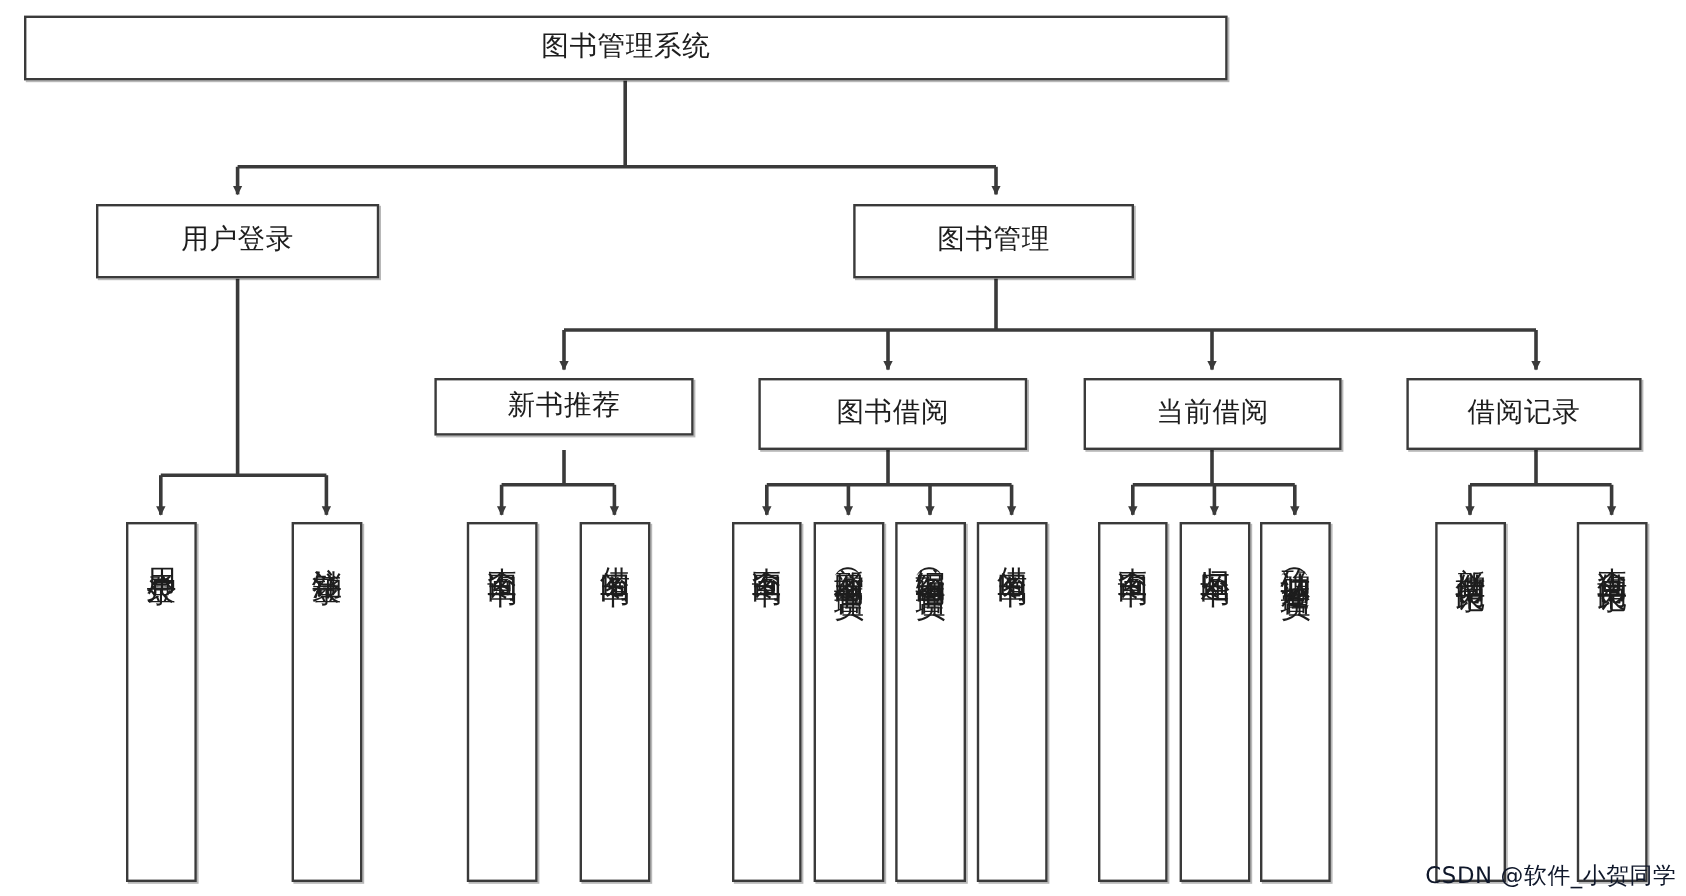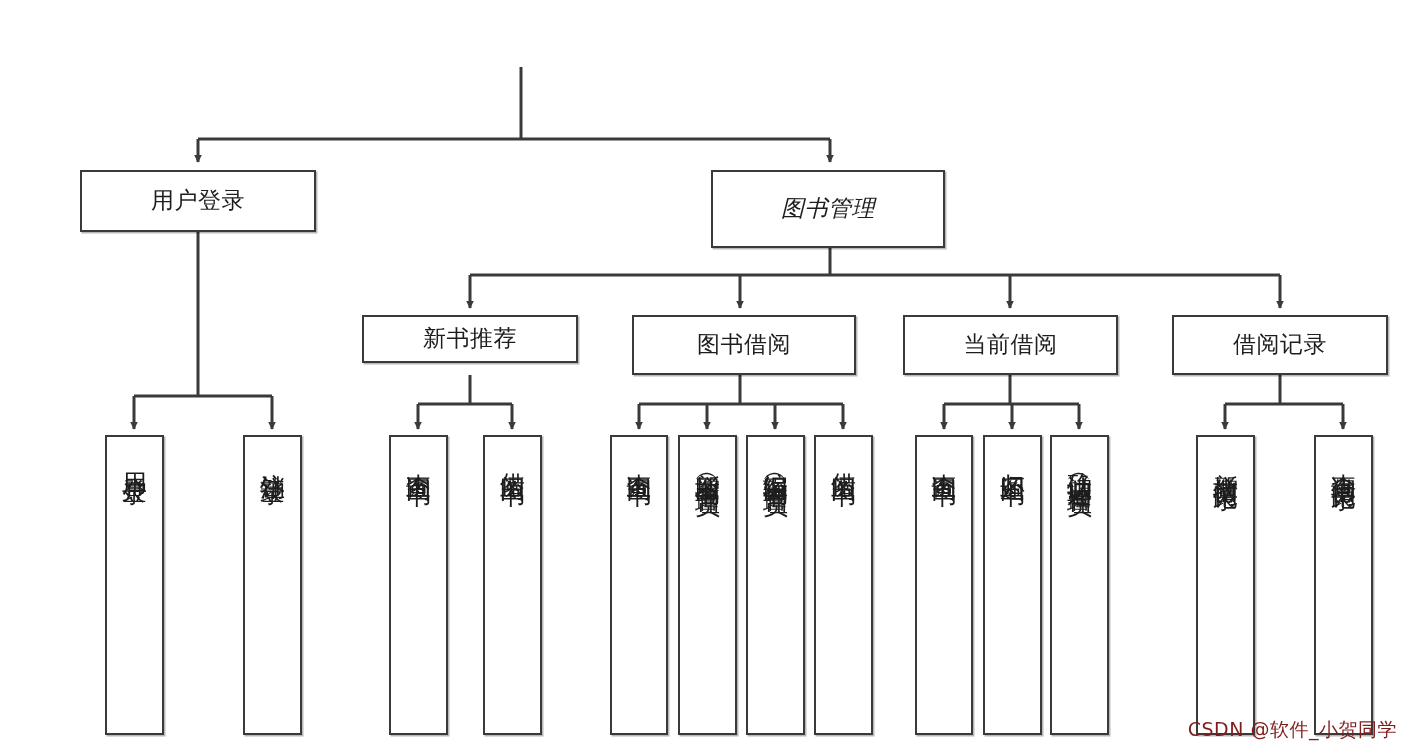--- a/index.html
+++ b/index.html
@@ -54,21 +54,21 @@
     text-orientation: upright;
     font-size: 25px;
     letter-spacing: 3px;
     line-height: 1;
   }
   #watermark {
     position: absolute;
     right: 8px;
     bottom: 4px;
     font-size: 19px;
-    color: #7f1d1d;
+    color: #0f172a;
     letter-spacing: 0.5px;
     white-space: nowrap;
     font-family: "DejaVu Sans", "Liberation Sans", sans-serif;
   }
 </style>
 </head>
 <body>
 
 <div id="canvas">
 
@@ -115,38 +115,41 @@
       <path d="M1012,404 L1012,429" marker-end="url(#arrow)"></path>
       <path d="M1079,404 L1079,429" marker-end="url(#arrow)"></path>
 
       <path d="M1280,375 L1280,404"></path>
       <path d="M1225,404 L1343,404"></path>
       <path d="M1225,404 L1225,429" marker-end="url(#arrow)"></path>
       <path d="M1343,404 L1343,429" marker-end="url(#arrow)"></path>
     </g>
   </svg>
 
+  <div class="node horiz" style="left:20px; top:13px; width:1003px; height:54px;">
+    <span class="label">图书管理系统</span>
+  </div>
 
   <div class="node horiz" style="left:80px; top:170px; width:236px; height:62px;">
     <span class="label">用户登录</span>
   </div>
-  <div class="node horiz" style="left:711px; top:170px; width:234px; height:78px;font-style:italic;">
+  <div class="node horiz" style="left:711px; top:170px; width:234px; height:62px;">
     <span class="label">图书管理</span>
   </div>
 
   <div class="node horiz" style="left:362px; top:315px; width:216px; height:48px;">
     <span class="label">新书推荐</span>
   </div>
   <div class="node horiz" style="left:632px; top:315px; width:224px; height:60px;">
     <span class="label">图书借阅</span>
   </div>
   <div class="node horiz" style="left:903px; top:315px; width:215px; height:60px;">
     <span class="label">当前借阅</span>
   </div>
-  <div class="node horiz" style="left:1172px; top:315px; width:216px; height:60px;">
+  <div class="node horiz" style="left:1172px; top:315px; width:196px; height:60px;">
     <span class="label">借阅记录</span>
   </div>
 
   <div class="node vert" style="left:105px; top:435px; width:59px; height:300px;">
     <span class="label">用户登录</span>
   </div>
   <div class="node vert" style="left:243px; top:435px; width:59px; height:300px;">
     <span class="label">注销登录</span>
   </div>
 

